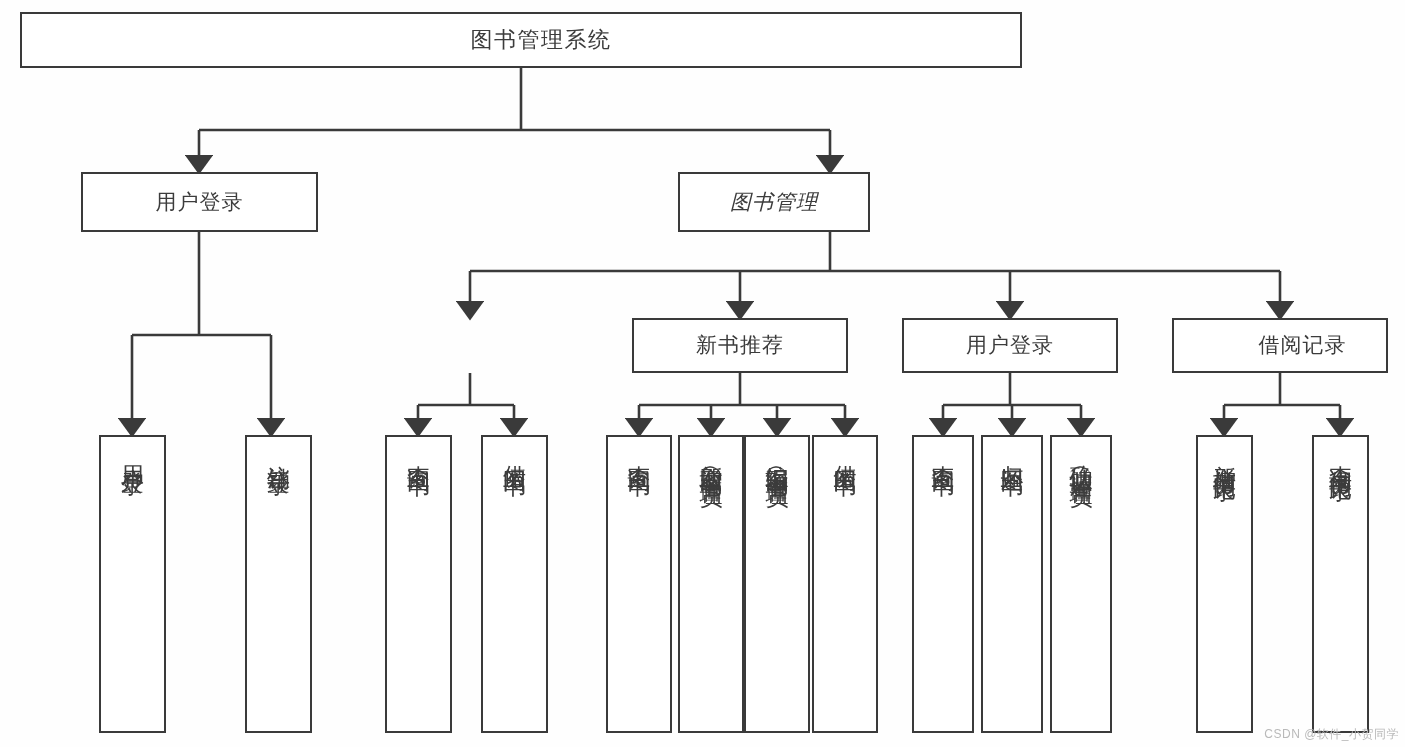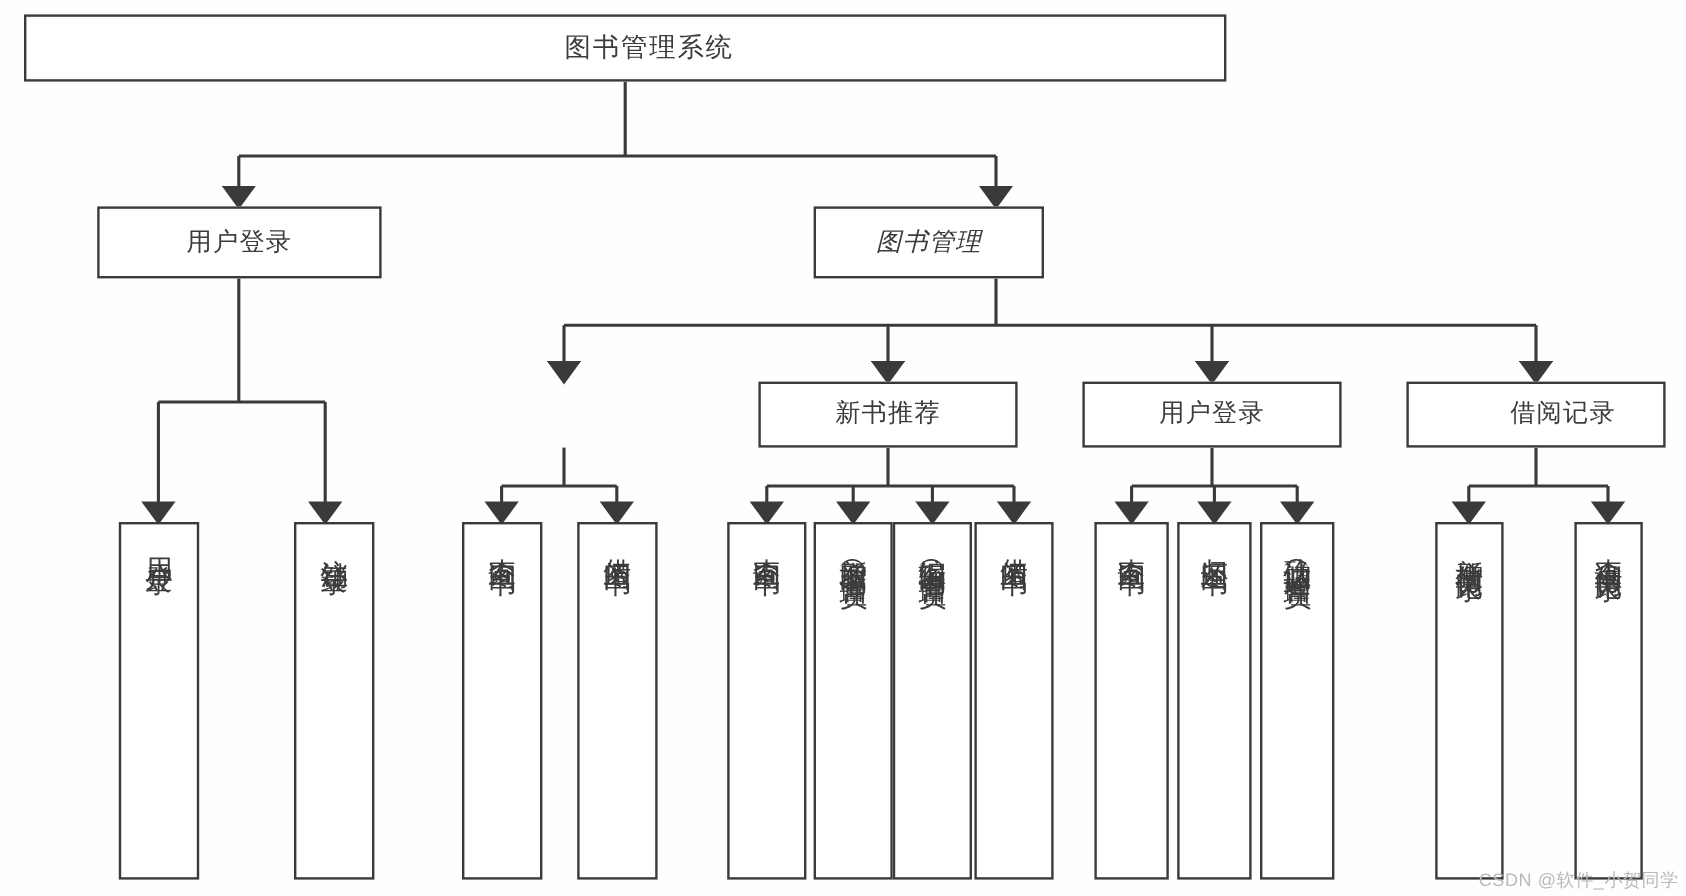--- a/index.html
+++ b/index.html
@@ -7,21 +7,21 @@
   #stage{position:relative;width:1405px;height:747px;background:#fefefe;overflow:hidden;}
   #svg-layer{position:absolute;left:0;top:0;width:1405px;height:747px;}
   .node{position:absolute;box-sizing:border-box;background:#ffffff;
         border:2.5px solid #3a3a3a;display:flex;align-items:center;justify-content:center;}
   .node .lbl{color:#3c3c3c;line-height:1.18;text-align:center;white-space:pre-line;}
   .node.horiz .lbl{font-size:21px;letter-spacing:1px;}
   .node.root .lbl{font-size:22px;letter-spacing:1.5px;margin-left:40px;}
   .node.vert{padding:10px 2px;align-items:flex-start;justify-content:center;}
   .node.vert .lbl{writing-mode:vertical-rl;text-orientation:upright;
                   font-size:23px;letter-spacing:3px;line-height:1;}
-  #watermark{position:absolute;right:6px;bottom:4px;color:#b9b9b9;font-size:15px;
+  #watermark{position:absolute;right:6px;bottom:4px;color:#b9b9b9;font-size:12px;
              letter-spacing:.5px;white-space:nowrap;pointer-events:none;}
 </style>
 </head>
 <body>
 
 <div id="stage">
 
   <svg id="svg-layer" viewBox="0 0 1405 747">
     <defs>
       <marker id="ah" markerWidth="10" markerHeight="11" refX="1.2" refY="5.5" orient="auto" markerUnits="strokeWidth">

